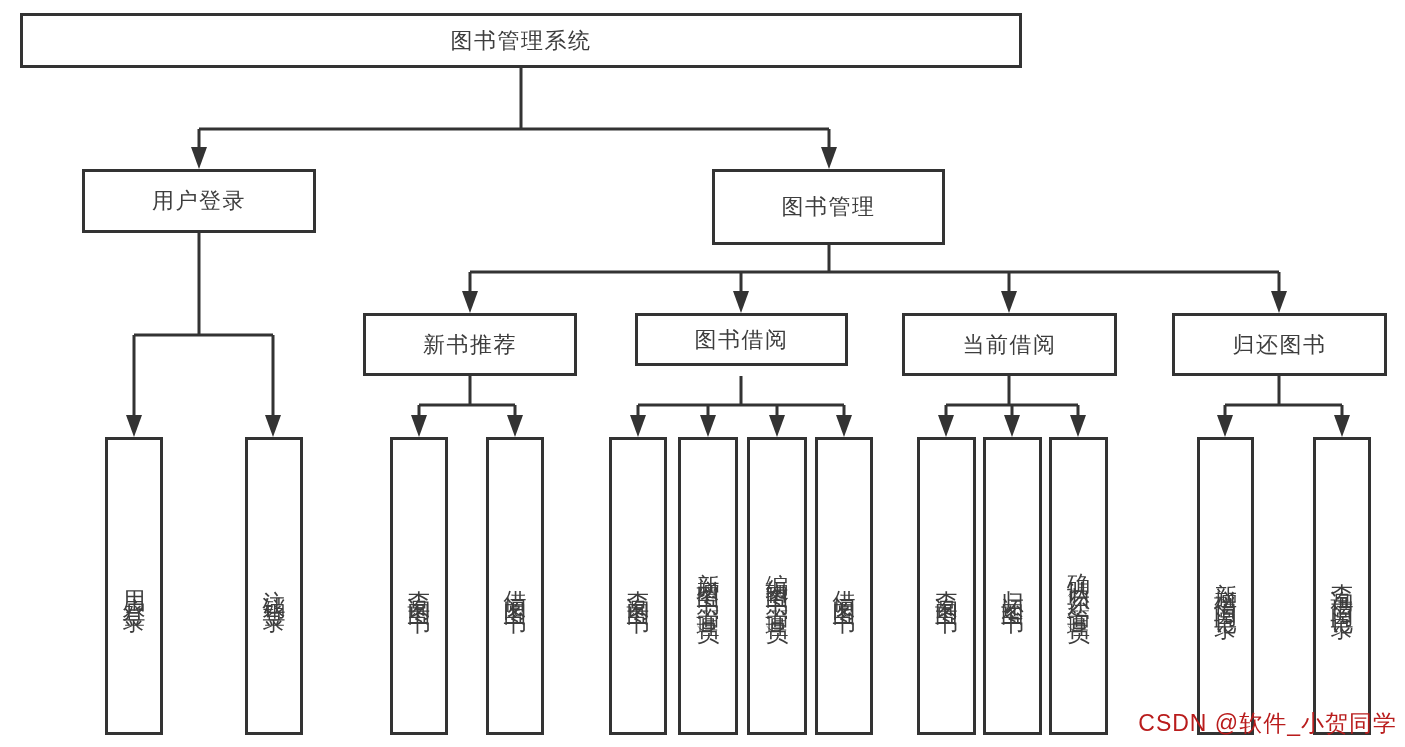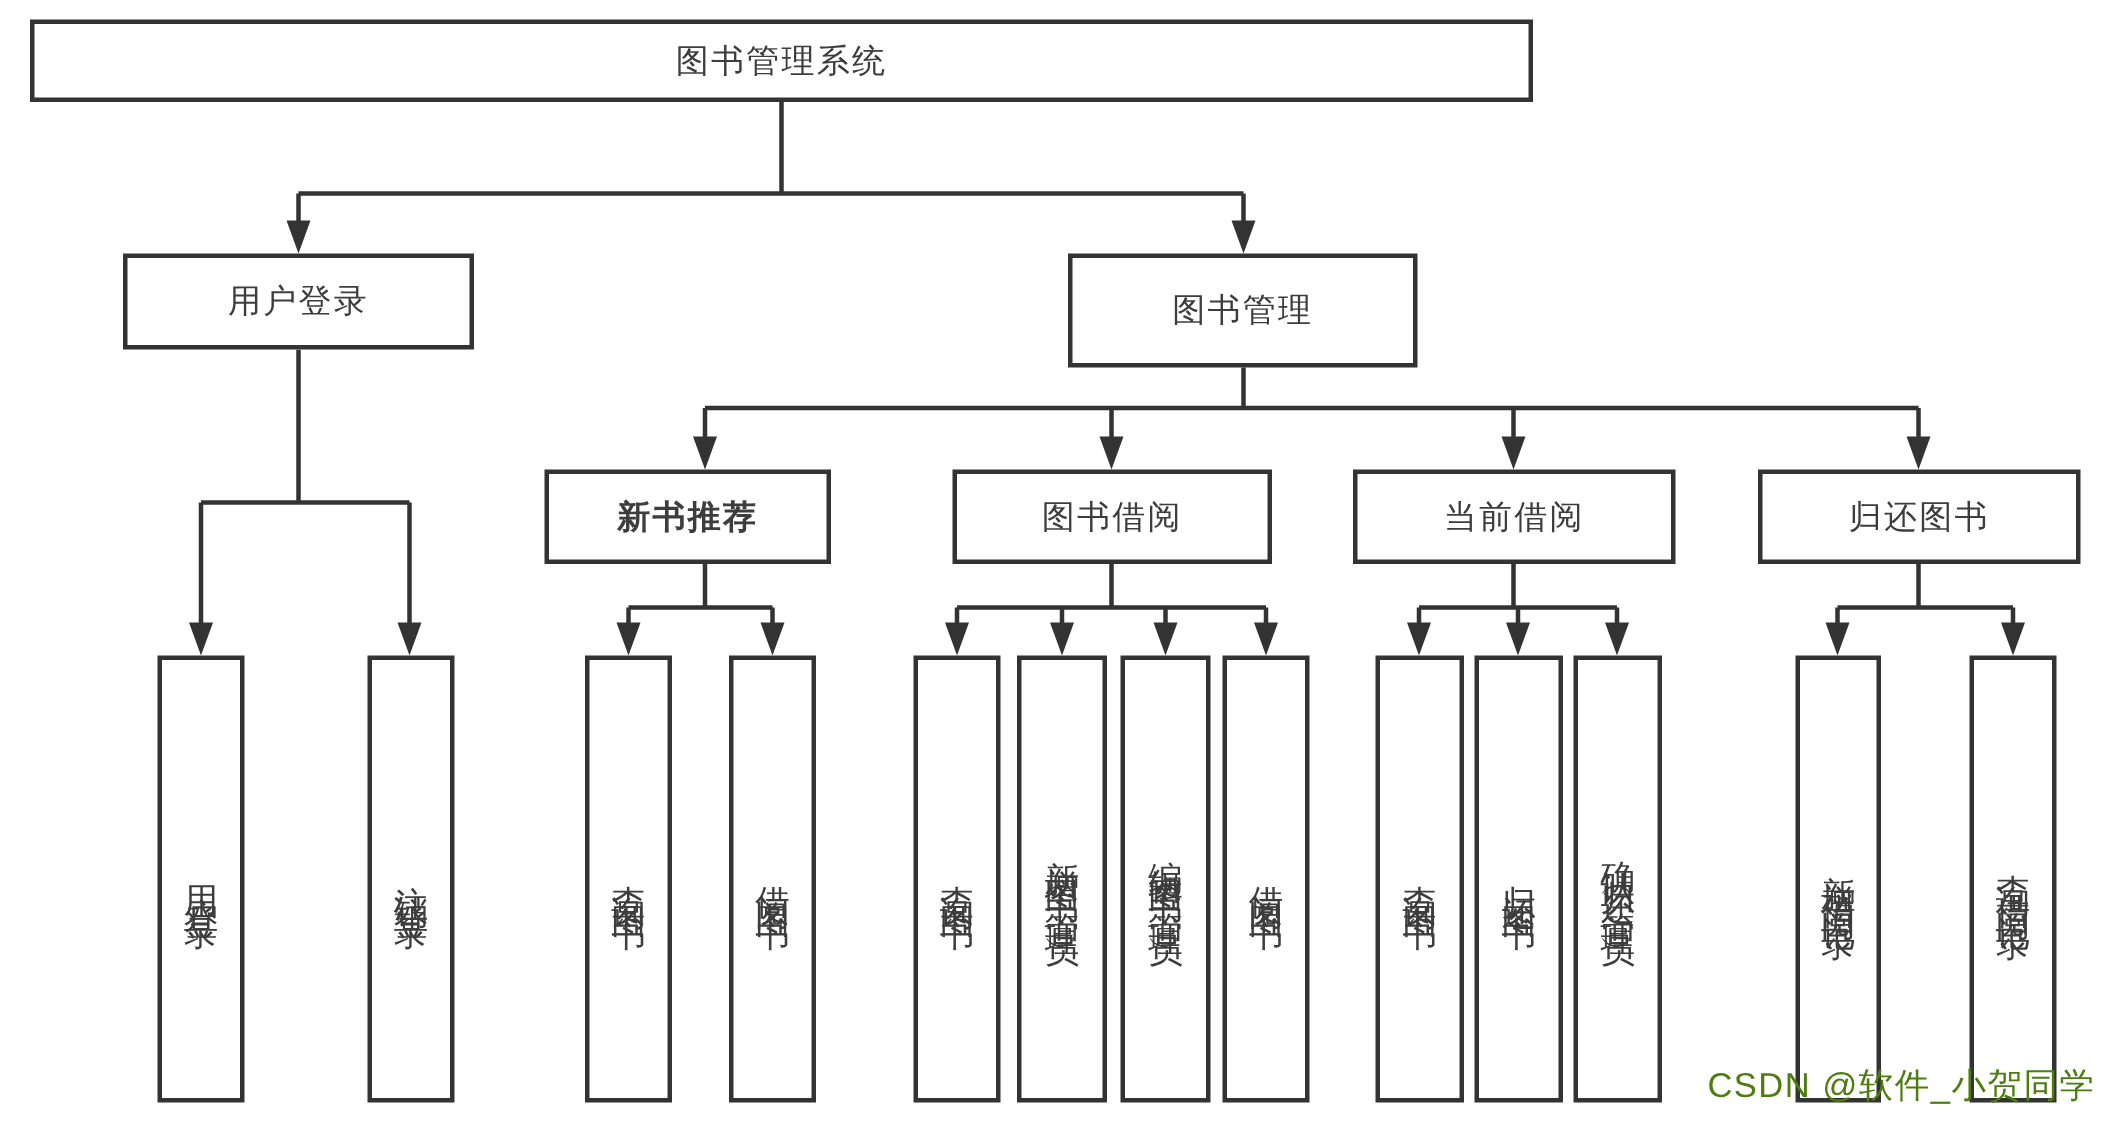--- a/index.html
+++ b/index.html
@@ -36,21 +36,21 @@
     letter-spacing:7px;
     line-height:1;
     white-space:nowrap;
   }
   svg.wires{position:absolute;left:0;top:0;z-index:0;}
   .box,.vbox{z-index:1;}
   #watermark{
     position:absolute;
     right:8px;top:708px;
     font-size:23px;
-    color:#4d7c0f;
+    color:#b91c1c;
     letter-spacing:1px;
     z-index:2;
     white-space:nowrap;
     margin-left:41px;
   }
 </style>
 </head>
 <body>
 
 <div id="stage">
@@ -102,24 +102,24 @@
     <span>图书管理系统</span>
   </div>
 
   <div class="box" style="left:82px;top:169px;width:234px;height:64px;">
     <span>用户登录</span>
   </div>
   <div class="box" style="left:712px;top:169px;width:233px;height:76px;">
     <span>图书管理</span>
   </div>
 
-  <div class="box" style="left:363px;top:313px;width:191px;height:63px;font-weight:bold;">
+  <div class="box" style="left:363px;top:313px;width:214px;height:63px;">
     <span>新书推荐</span>
   </div>
-  <div class="box" style="left:635px;top:313px;width:213px;height:63px;">
+  <div class="box" style="left:635px;top:313px;width:213px;height:53px;">
     <span>图书借阅</span>
   </div>
   <div class="box" style="left:902px;top:313px;width:215px;height:63px;">
     <span>当前借阅</span>
   </div>
   <div class="box" style="left:1172px;top:313px;width:215px;height:63px;">
     <span>归还图书</span>
   </div>
 
   <div class="vbox" style="left:105px;top:437px;width:58px;height:298px;">

